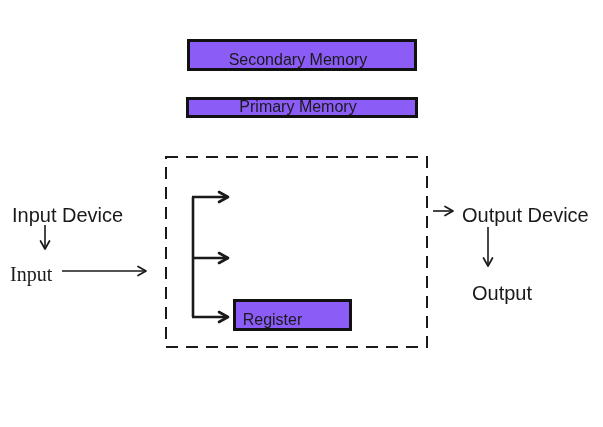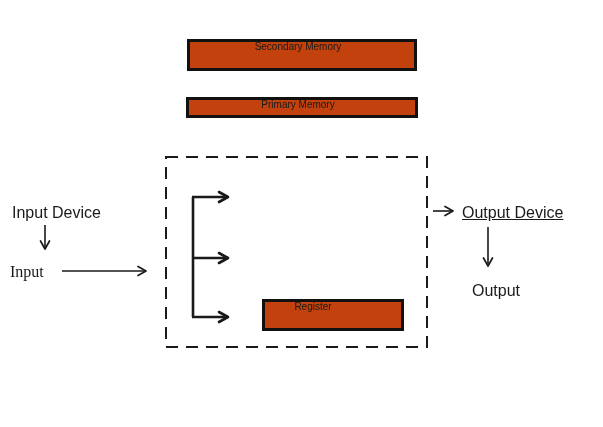--- a/index.html
+++ b/index.html
@@ -13,44 +13,44 @@
     height: 427px;
     background: #ffffff;
     font-family: "Liberation Sans", sans-serif;
     color: #1a1a1a;
     overflow: hidden;
   }
   .box {
     position: absolute;
     box-sizing: border-box;
     border: 3px solid #111111;
-    background: #c2410c;
+    background: #8b5cf6;
     display: flex;
-    align-items: flex-start;
+    align-items: flex-end;
     justify-content: center;
-    font-size: 10px;
+    font-size: 16px;
     line-height: 1;
   }
   .box-secondary { left: 187px; top: 39px;  width: 230px; height: 32px; }
   .box-primary   { left: 186px; top: 97px;  width: 232px; height: 21px; }
   .box-secondary .box-label, .box-primary .box-label { margin-right: 8px; }
   .box-alu       { left: 233px; top: 183px; width: 142px; height: 31px; }
   .box-cu        { left: 233px; top: 243px; width: 142px; height: 33px; }
-  .box-register  { left: 233px; top: 299px; width: 142px; height: 32px; margin-left: 29px; }
+  .box-register  { left: 233px; top: 299px; width: 119px; height: 32px; }
   .box-alu .box-label, .box-cu .box-label, .box-register .box-label { margin-right: 40px; }
 
   .free-label {
     position: absolute;
-    font-size: 16px;
+    font-size: 20px;
     line-height: 1.2;
     white-space: nowrap;
   }
   .lbl-input-device  { left: 12px;  top: 203px; }
   .lbl-input         { left: 10px;  top: 262px; font-family: Liberation Serif, serif; }
-  .lbl-output-device { left: 462px; top: 203px; text-decoration: underline; }
+  .lbl-output-device { left: 462px; top: 203px; }
   .lbl-output        { left: 472px; top: 281px; }
 
   .arrows-layer {
     position: absolute;
     left: 0; top: 0;
     width: 603px;
     height: 427px;
     pointer-events: none;
   }
 </style>

